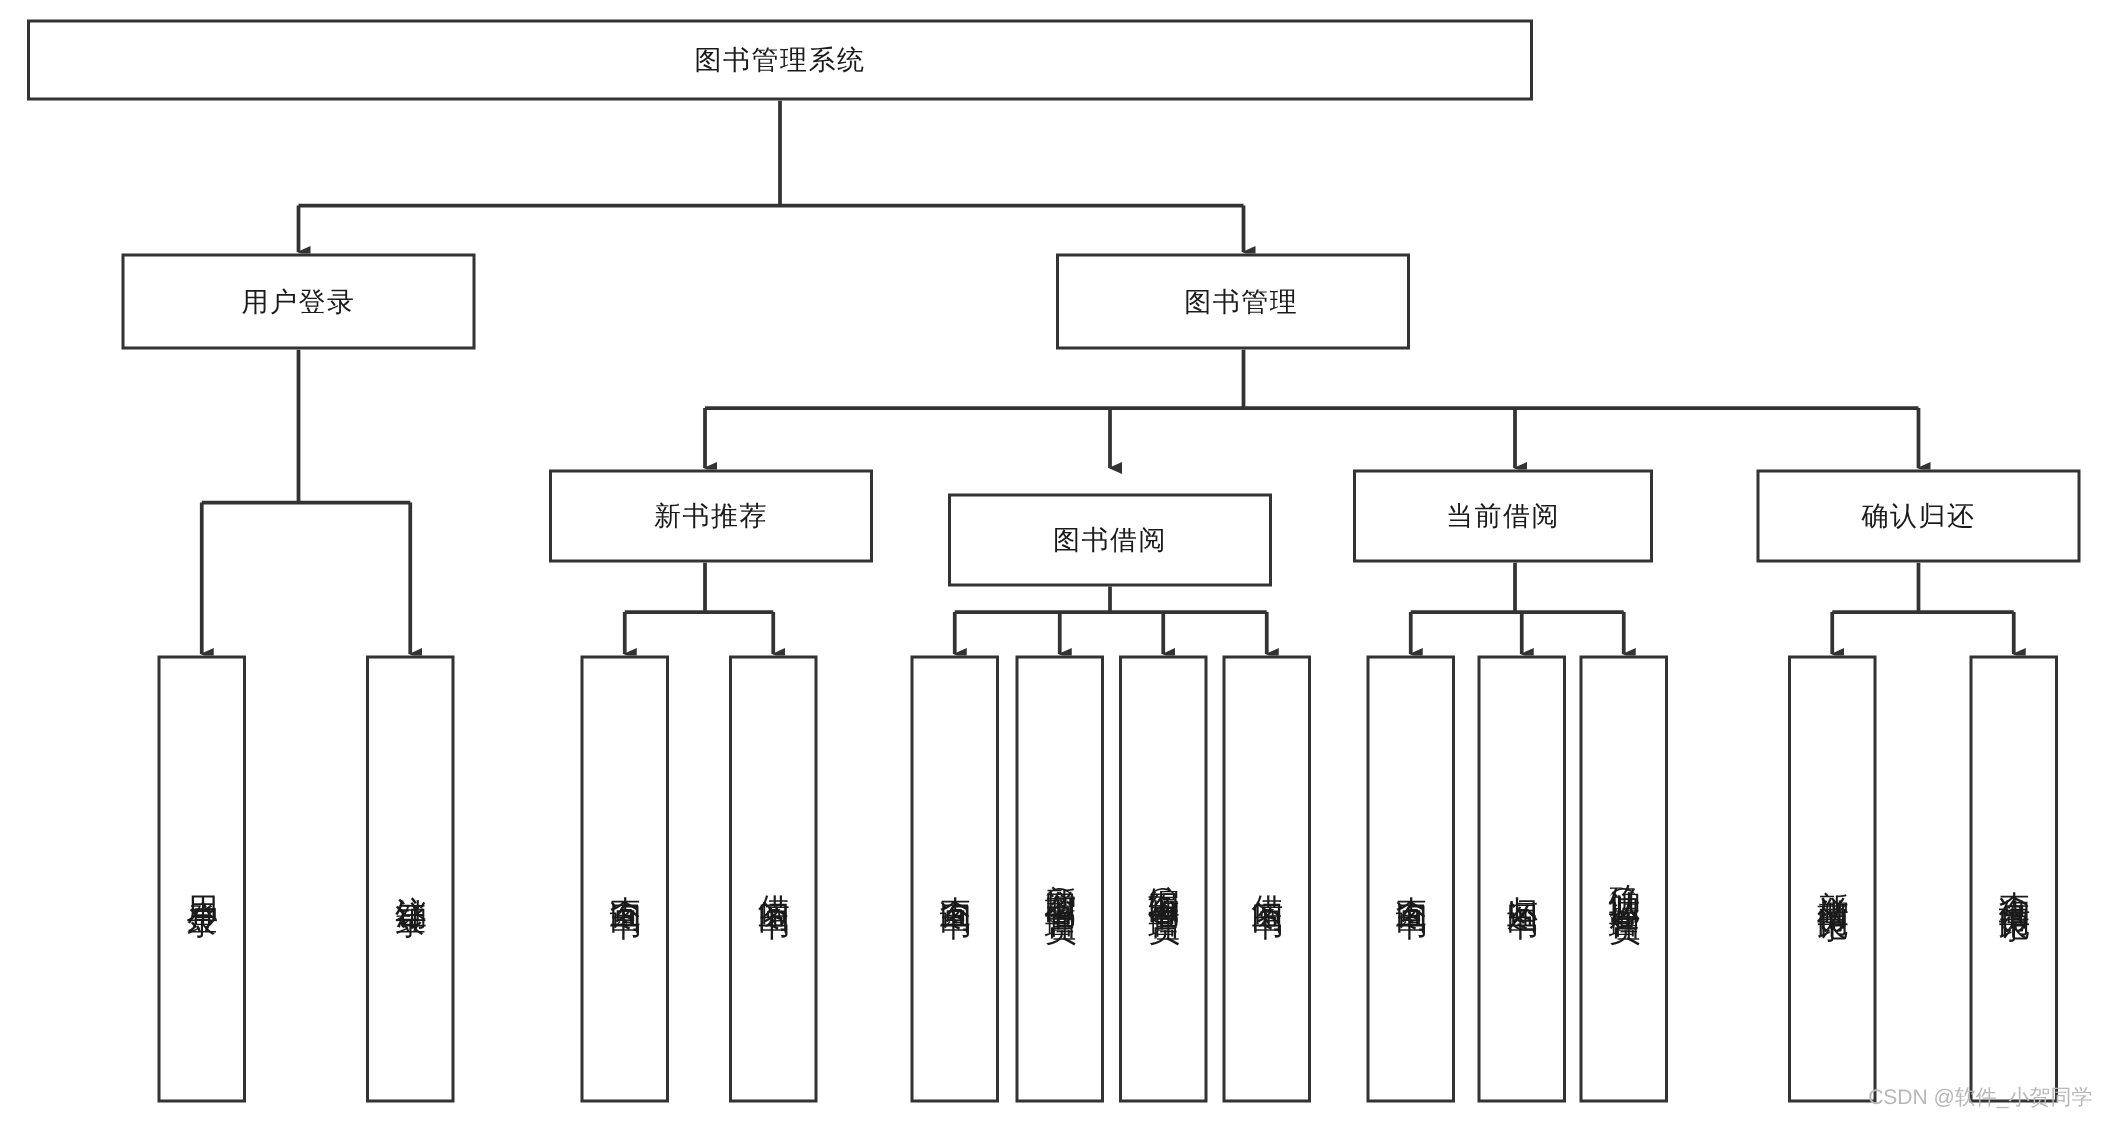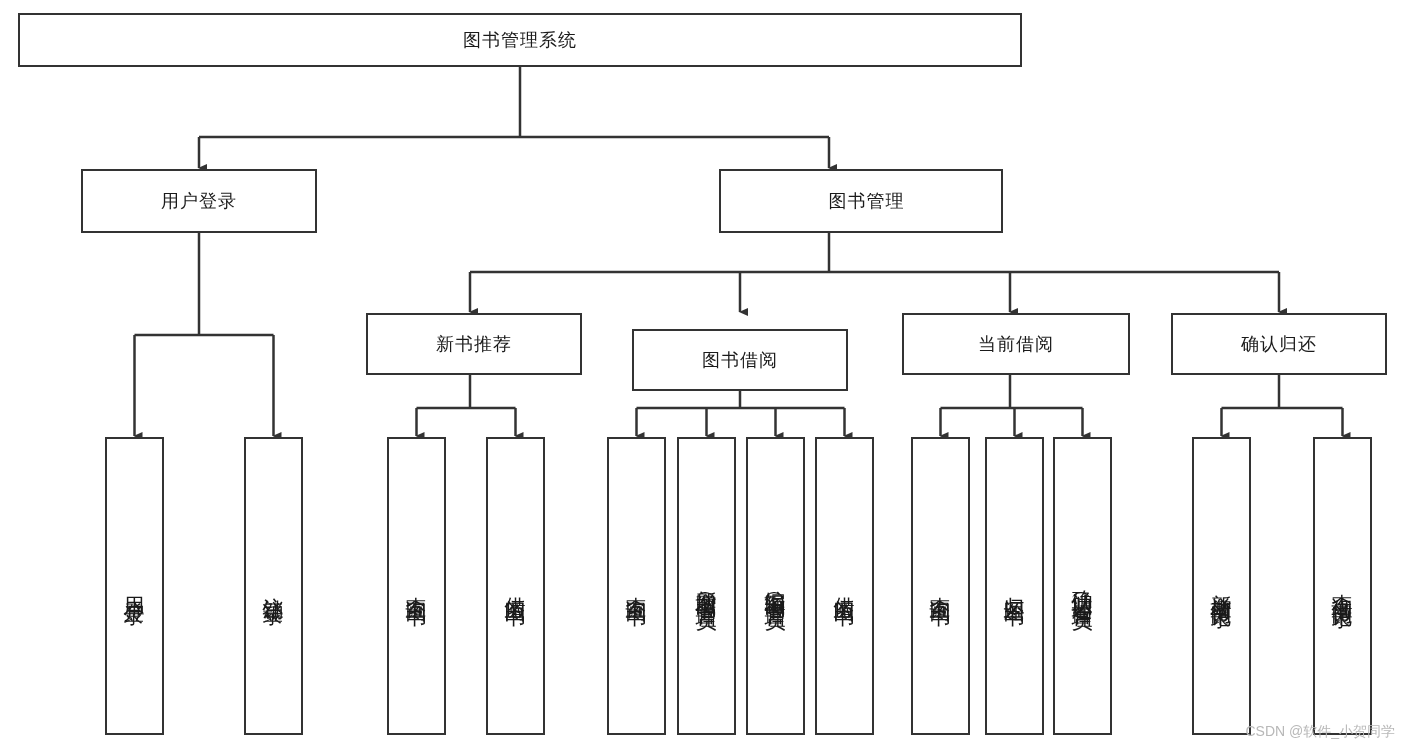--- a/index.html
+++ b/index.html
@@ -112,30 +112,30 @@
       </g>
   </svg>
 
   <div id="nodes-layer">
       <div class="node-box horiz" style="left: 18px; top: 13px; width: 1004px; height: 54px;">
         <span class="node-label">图书管理系统</span>
       </div>
       <div class="node-box horiz" style="left: 81px; top: 169px; width: 236px; height: 64px;">
         <span class="node-label">用户登录</span>
       </div>
-      <div class="node-box horiz" style="left: 719px; top: 169px; width: 284px; height: 64px; padding-left: 11px;">
+      <div class="node-box horiz" style="left: 704px; top: 169px; width: 236px; height: 64px; padding-left: 11px;">
         <span class="node-label">图书管理</span>
       </div>
       <div class="node-box horiz" style="left: 366px; top: 313px; width: 216px; height: 62px;">
         <span class="node-label">新书推荐</span>
       </div>
       <div class="node-box horiz" style="left: 632px; top: 313px; width: 216px; height: 62px; margin-top: 16px;">
         <span class="node-label">图书借阅</span>
       </div>
-      <div class="node-box horiz" style="left: 902px; top: 313px; width: 228px; height: 62px;">
+      <div class="node-box horiz" style="left: 902px; top: 313px; width: 200px; height: 62px;">
         <span class="node-label">当前借阅</span>
       </div>
       <div class="node-box horiz" style="left: 1171px; top: 313px; width: 216px; height: 62px;">
         <span class="node-label">确认归还</span>
       </div>
       <div class="node-box vert" style="left: 105px; top: 437px; width: 59px; height: 298px;">
         <span class="node-label">用户登录</span>
       </div>
       <div class="node-box vert" style="left: 244px; top: 437px; width: 59px; height: 298px;">
         <span class="node-label">注销登录</span>

